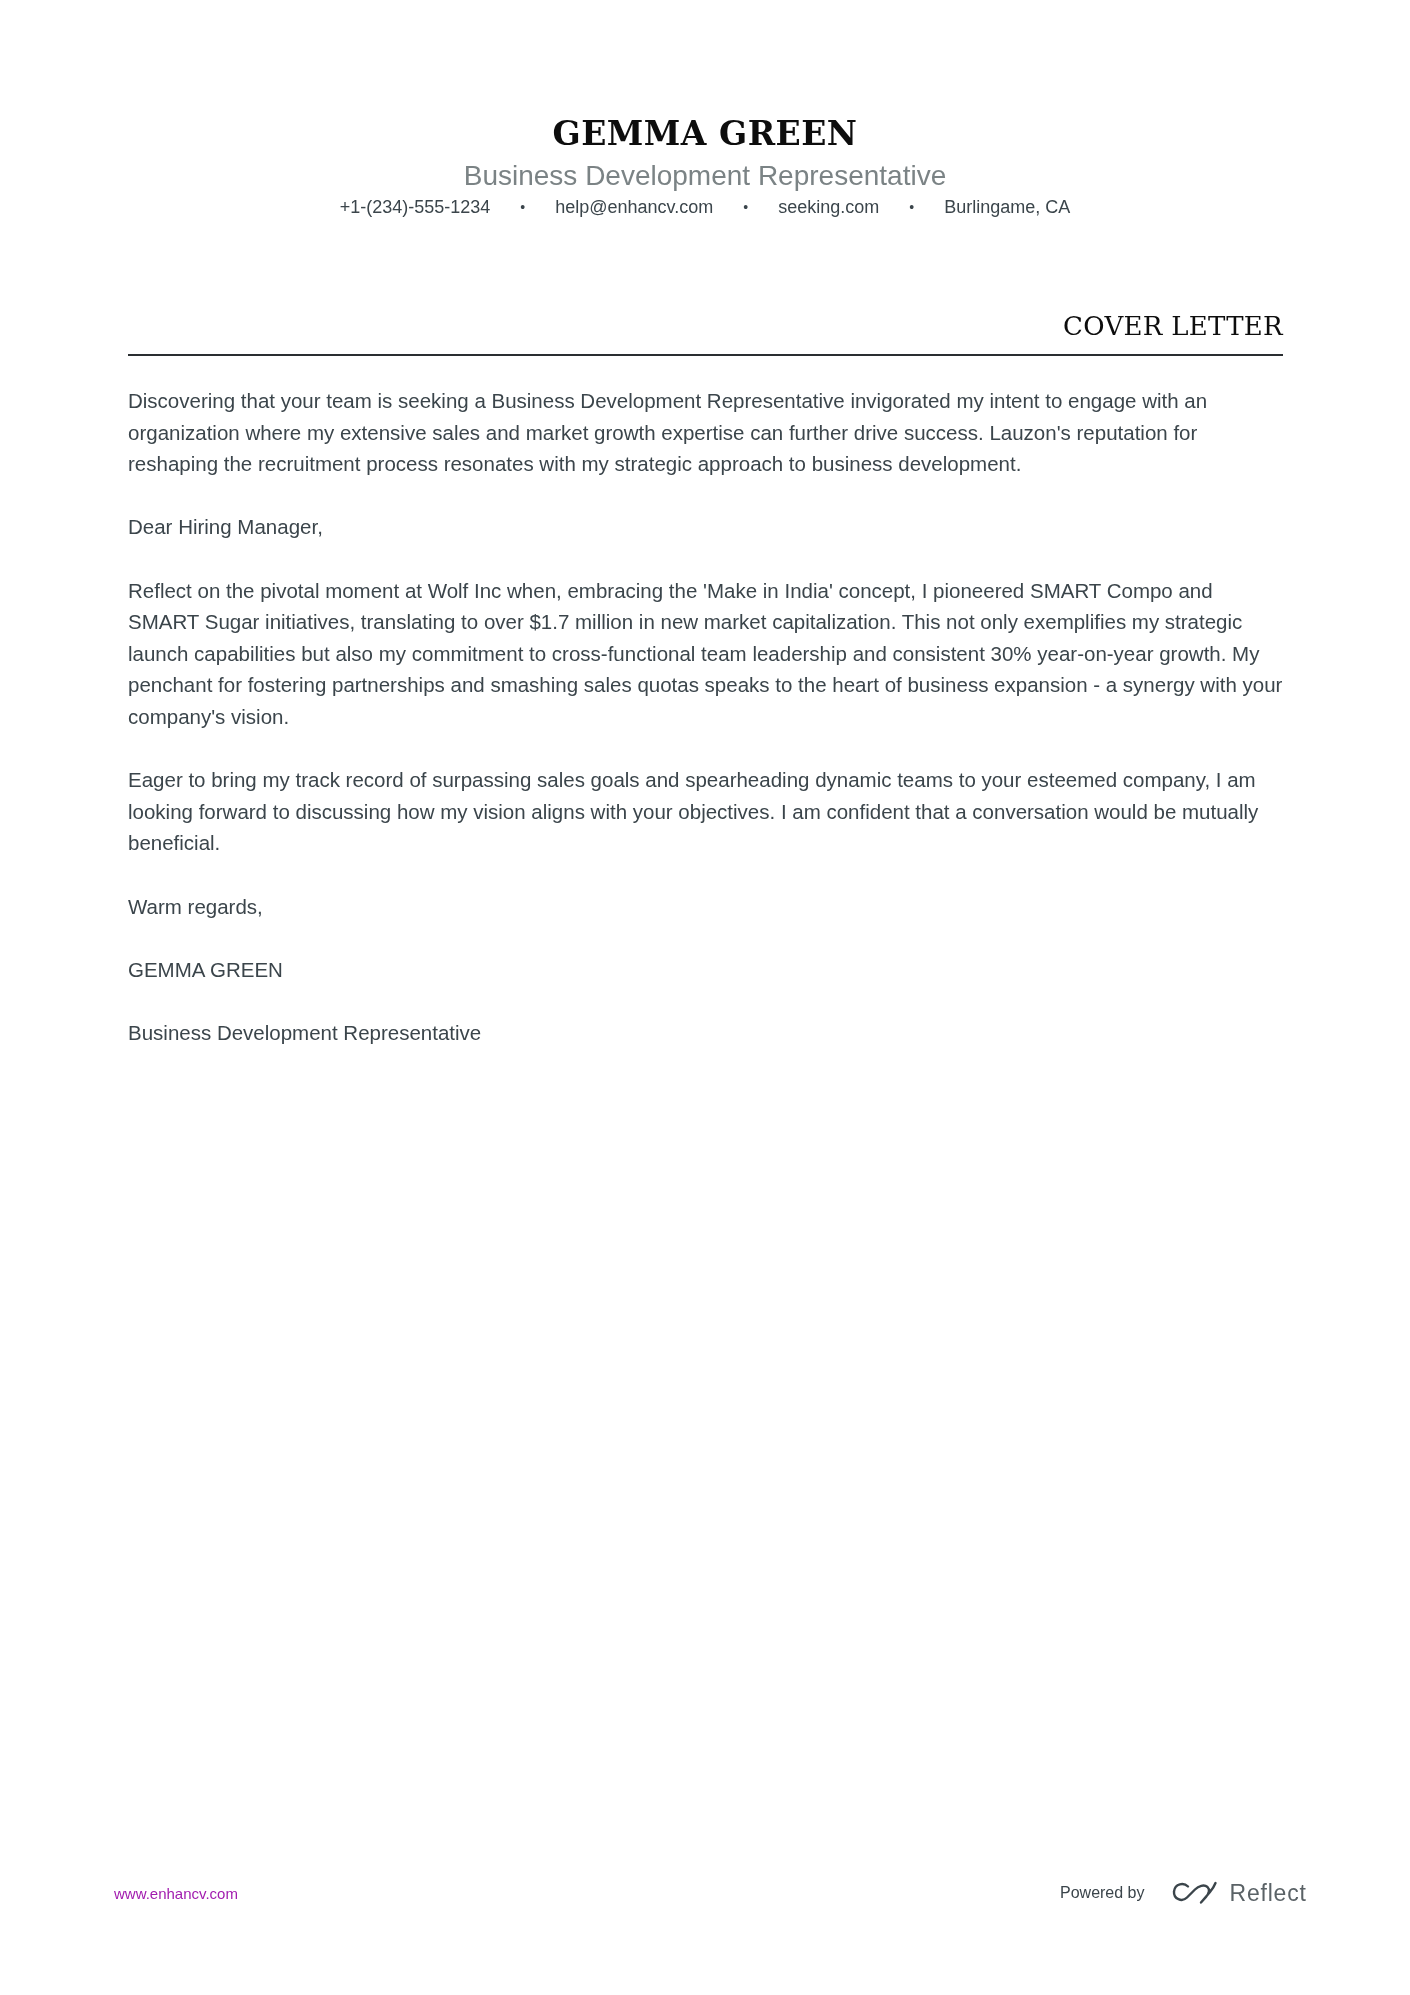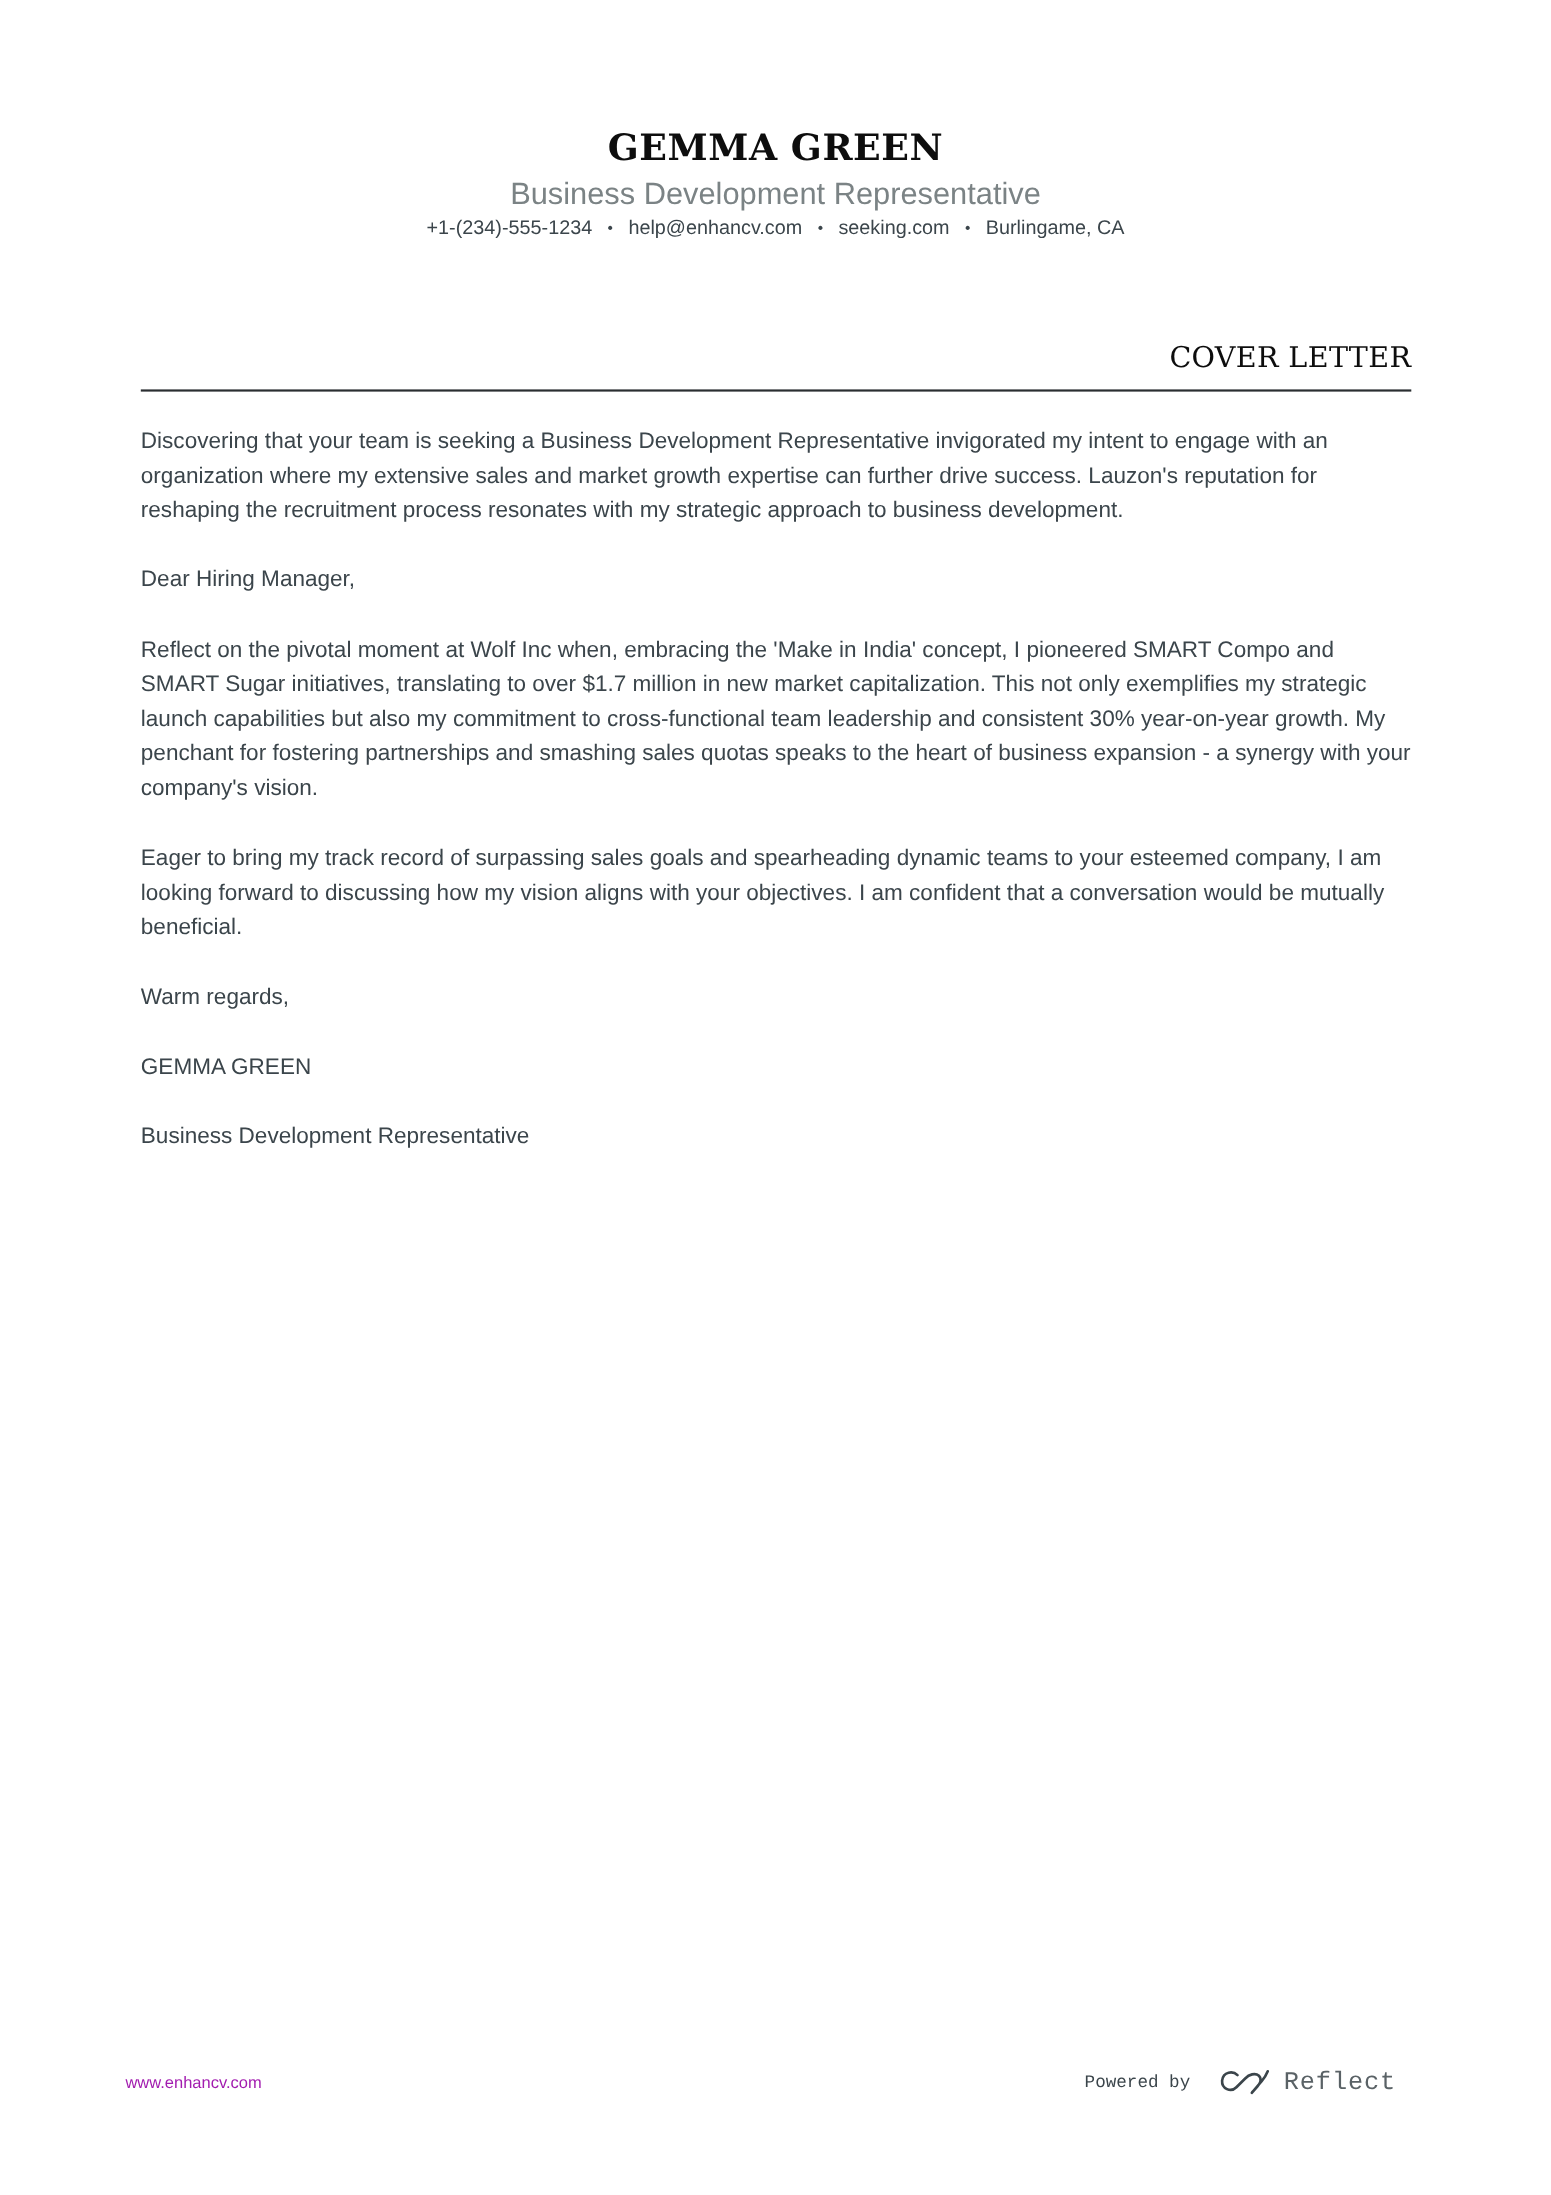--- a/index.html
+++ b/index.html
@@ -12,21 +12,21 @@
       font-weight: bold; font-size: 33px; letter-spacing: 0.5px;
       color: #0d0d0d; line-height: 44px; margin: 0;
     }
     .subtitle {
       font-family: "Liberation Sans", "DejaVu Sans", sans-serif;
       font-size: 28px; color: #7b8385; line-height: 36px; margin-top: 2px;
     }
     .contacts {
       font-family: "Liberation Sans", "DejaVu Sans", sans-serif;
       font-size: 18px; color: #3b454b; line-height: 24px; margin-top: 1px;
-      display: flex; justify-content: center; align-items: center; gap: 0;
+      display: flex; justify-content: center; align-items: center; gap: 16px;
     }
     .contacts .bullet { display: inline-block; margin: 0 14px; font-size: 14px; color: #3b454b; }
 
     .section-title {
       position: absolute; left: 128px; top: 306px; width: 1155px; text-align: right;
       font-family: "DejaVu Serif", "Liberation Serif", serif;
       font-size: 26px; color: #0d0d0d; line-height: 40px; letter-spacing: 0.3px;
     }
     .rule { position: absolute; left: 128px; top: 354px; width: 1155px; height: 2px; background: #2a2e31; }
 
@@ -36,23 +36,23 @@
       font-size: 20.5px; line-height: 31.6px; color: #3b454b;
     }
     .letter p { margin: 0 0 31.6px 0; }
 
     .footer-left {
       position: absolute; left: 114px; top: 1884px;
       font-family: "Liberation Sans", "DejaVu Sans", sans-serif;
       font-size: 15px; color: #a21caf; line-height: 20px;
     }
     .footer-right {
-      position: absolute; left: 986px; top: 1880px; height: 26px;
+      position: absolute; left: 1060px; top: 1880px; height: 26px;
       display: flex; align-items: center;
-      font-family: Liberation Mono, monospace;
+      font-family: Liberation Sans, sans-serif;
       color: #3b454b;
     }
     .powered { font-size: 16px; line-height: 20px; margin-right: 26px; }
     .logo-icon { width: 48px; height: 26px; margin-right: 11px; }
     .wordmark { font-size: 23px; letter-spacing: 0.8px; color: #5a6266; line-height: 26px; }
   </style>
 </head>
 <body>
 
 <div class="page">

